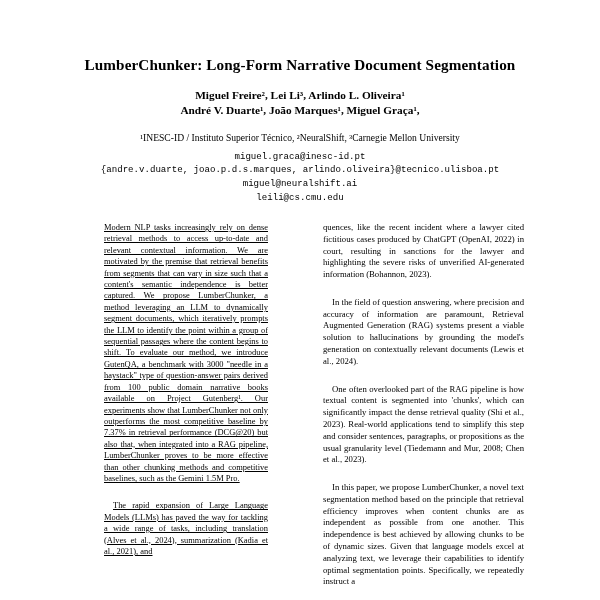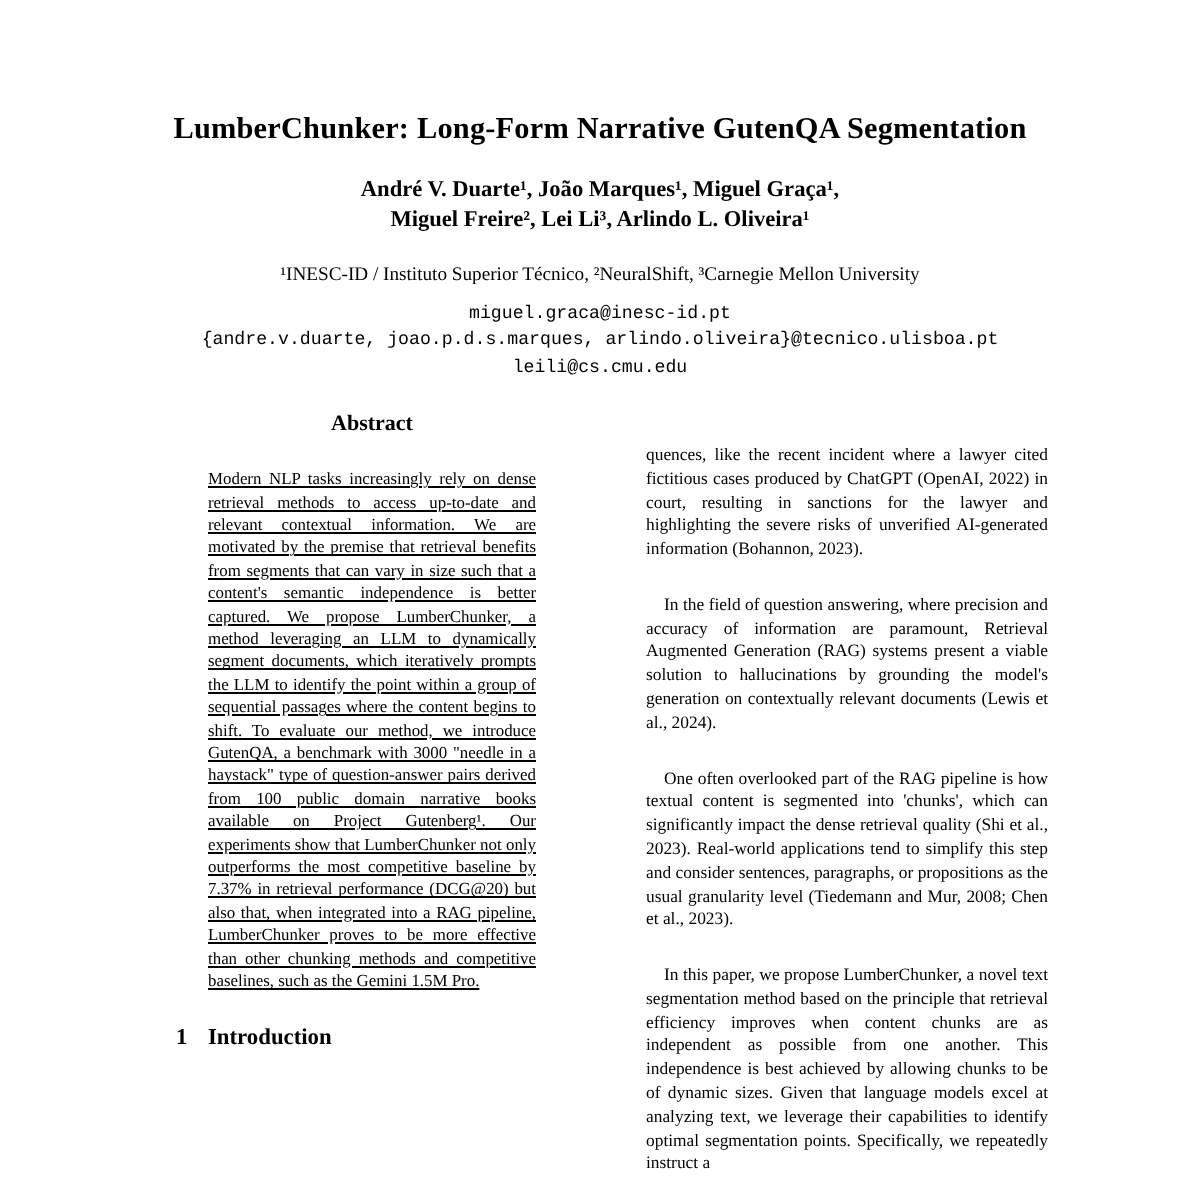--- a/index.html
+++ b/index.html
@@ -124,49 +124,47 @@
     text-indent: 0;
   }
 </style>
 </head>
 <body>
 
 <div class="page">
 
   <div class="header">
 
-    <h1 class="paper-title">LumberChunker: Long-Form Narrative GutenQA Segmentation</h1>
+    <h1 class="paper-title">LumberChunker: Long-Form Narrative Document Segmentation</h1>
 
     <div class="authors">
+      <span class="line">Miguel Freire², Lei Li³, Arlindo L. Oliveira¹</span>
       <span class="line">André V. Duarte¹, João Marques¹, Miguel Graça¹,</span>
-      <span class="line">Miguel Freire², Lei Li³, Arlindo L. Oliveira¹</span>
     </div>
 
     <div class="affiliations">¹INESC-ID / Instituto Superior Técnico, ²NeuralShift, ³Carnegie Mellon University</div>
 
     <div class="emails">
       <span class="line">miguel.graca@inesc-id.pt</span>
       <span class="line">{andre.v.duarte, joao.p.d.s.marques, arlindo.oliveira}@tecnico.ulisboa.pt</span>
+      <span class="line">miguel@neuralshift.ai</span>
       <span class="line">leili@cs.cmu.edu</span>
     </div>
 
   </div>
 
   <div class="columns">
 
     <div class="col col-left">
 
-      <h2 class="abstract-head">Abstract</h2>
 
       <p class="body-text">Modern NLP tasks increasingly rely on dense retrieval methods to access up-to-date and relevant contextual information. We are motivated by the premise that retrieval benefits from segments that can vary in size such that a content's semantic independence is better captured. We propose LumberChunker, a method leveraging an LLM to dynamically segment documents, which iteratively prompts the LLM to identify the point within a group of sequential passages where the content begins to shift. To evaluate our method, we introduce GutenQA, a benchmark with 3000 "needle in a haystack" type of question-answer pairs derived from 100 public domain narrative books available on Project Gutenberg¹. Our experiments show that LumberChunker not only outperforms the most competitive baseline by 7.37% in retrieval performance (DCG@20) but also that, when integrated into a RAG pipeline, LumberChunker proves to be more effective than other chunking methods and competitive baselines, such as the Gemini 1.5M Pro.</p>
 
-      <h2 class="section-head">
-        <span class="num">1</span><span>Introduction</span>
-      </h2>
 
+      <p class="body-text">The rapid expansion of Large Language Models (LLMs) has paved the way for tackling a wide range of tasks, including translation (Alves et al., 2024), summarization (Kadia et al., 2021), and</p>
 
     </div>
 
     <div class="col col-right">
 
       <p class="body-text cont">quences, like the recent incident where a lawyer cited fictitious cases produced by ChatGPT (OpenAI, 2022) in court, resulting in sanctions for the lawyer and highlighting the severe risks of unverified AI-generated information (Bohannon, 2023).</p>
 
       <p class="body-text">In the field of question answering, where precision and accuracy of information are paramount, Retrieval Augmented Generation (RAG) systems present a viable solution to hallucinations by grounding the model's generation on contextually relevant documents (Lewis et al., 2024).</p>
 
       <p class="body-text">One often overlooked part of the RAG pipeline is how textual content is segmented into 'chunks', which can significantly impact the dense retrieval quality (Shi et al., 2023). Real-world applications tend to simplify this step and consider sentences, paragraphs, or propositions as the usual granularity level (Tiedemann and Mur, 2008; Chen et al., 2023).</p>

